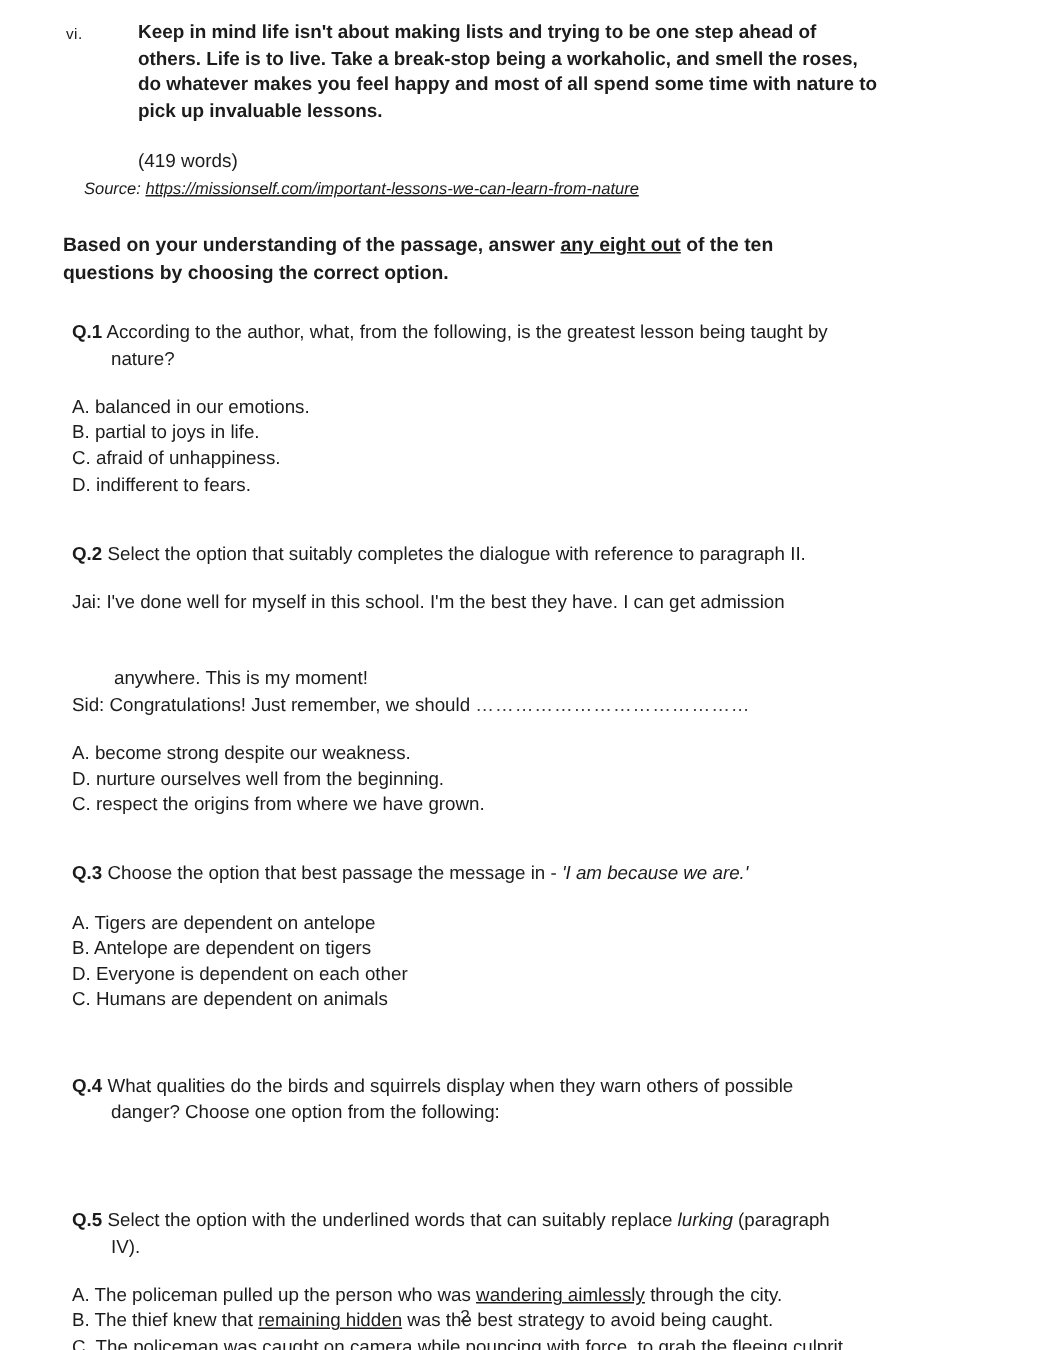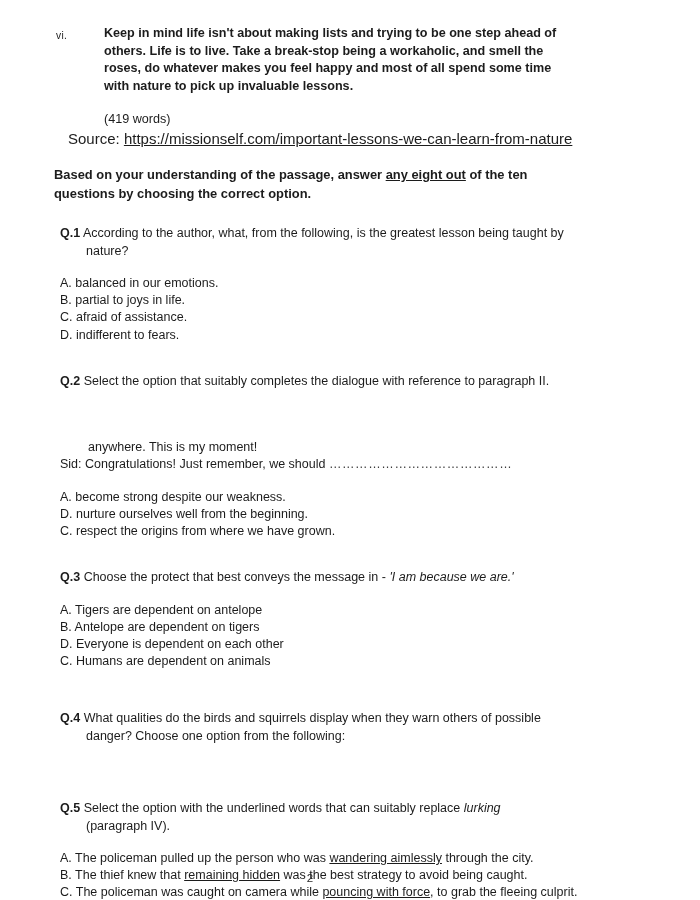--- a/index.html
+++ b/index.html
@@ -13,21 +13,21 @@
     position: relative;
     font-family: "Liberation Sans", sans-serif;
     color: #1c1c1c;
     -webkit-font-smoothing: antialiased;
   }
   .page {
     position: relative;
     width: 620px;
     height: 900px;
     box-sizing: border-box;
-    padding: 16px;
+    padding: 4px;
     overflow: hidden;
   }
 
   
   .passage {
     display: flex;
     padding: 9px 28px 0 40px;
     font-size: 12.6px;
     line-height: 17.6px;
   }
@@ -44,22 +44,23 @@
     font-weight: bold;
   }
 
   .wordcount {
     padding: 16px 0 0 88px;
     font-size: 12.6px;
     line-height: 17px;
   }
   .source {
     padding: 2px 0 0 52px;
-    font-size: 15px;
+    font-size: 11px;
     line-height: 17px;
+    font-style: italic;
   }
   .source .url {
     text-decoration: underline;
     color: #1c1c1c;
   }
 
   
   .instruction {
     padding: 19px 46px 0 38px;
     font-size: 12.9px;
@@ -139,53 +140,56 @@
 
   <div class="question-block">
     <div class="q-stem">
       <span class="q-num">Q.1</span>
       <span>According to the author, what, from the following, is the greatest lesson being taught by nature?</span>
     </div>
     <div class="gap-md"></div>
     <ul class="options">
       <li>A. balanced in our emotions.</li>
       <li>B. partial to joys in life.</li>
-      <li>C. afraid of assistance.</li>
+      <li>C. afraid of unhappiness.</li>
       <li>D. indifferent to fears.</li>
     </ul>
   </div>
 
   <div class="gap-xl"></div>
 
   <div class="question-block">
     <div class="q-stem">
       <span class="q-num">Q.2</span>
       <span>Select the option that suitably completes the dialogue with reference to paragraph II.</span>
     </div>
     <div class="gap-md"></div>
     <div class="dialogue">
+      <div>
+        <span>Jai:</span><span> I've done well for myself in this school. I'm the best they have. I can get admission</span>
+      </div>
       <div class="cont">anywhere. This is my moment!</div>
       <div>
         <span>Sid:</span><span> Congratulations! Just remember, we should </span><span class="dotline">……………………………………</span>
       </div>
     </div>
     <div class="gap-md"></div>
     <ul class="options">
       <li>A. become strong despite our weakness.</li>
       <li>D. nurture ourselves well from the beginning.</li>
       <li>C. respect the origins from where we have grown.</li>
     </ul>
   </div>
 
   <div class="gap-xl"></div>
 
   <div class="question-block">
     <div class="q-stem">
       <span class="q-num">Q.3</span>
-      <span>Choose the protect that best conveys the message in - </span><i>'I am because we are.'</i>
+      <span>Choose the option that best passage the message in - </span><i>'I am because we are.'</i>
     </div>
     <div class="gap-md"></div>
     <ul class="options">
       <li>A. Tigers are dependent on antelope</li>
       <li>B. Antelope are dependent on tigers</li>
       <li>D. Everyone is dependent on each other</li>
       <li>C. Humans are dependent on animals</li>
     </ul>
   </div>
 

